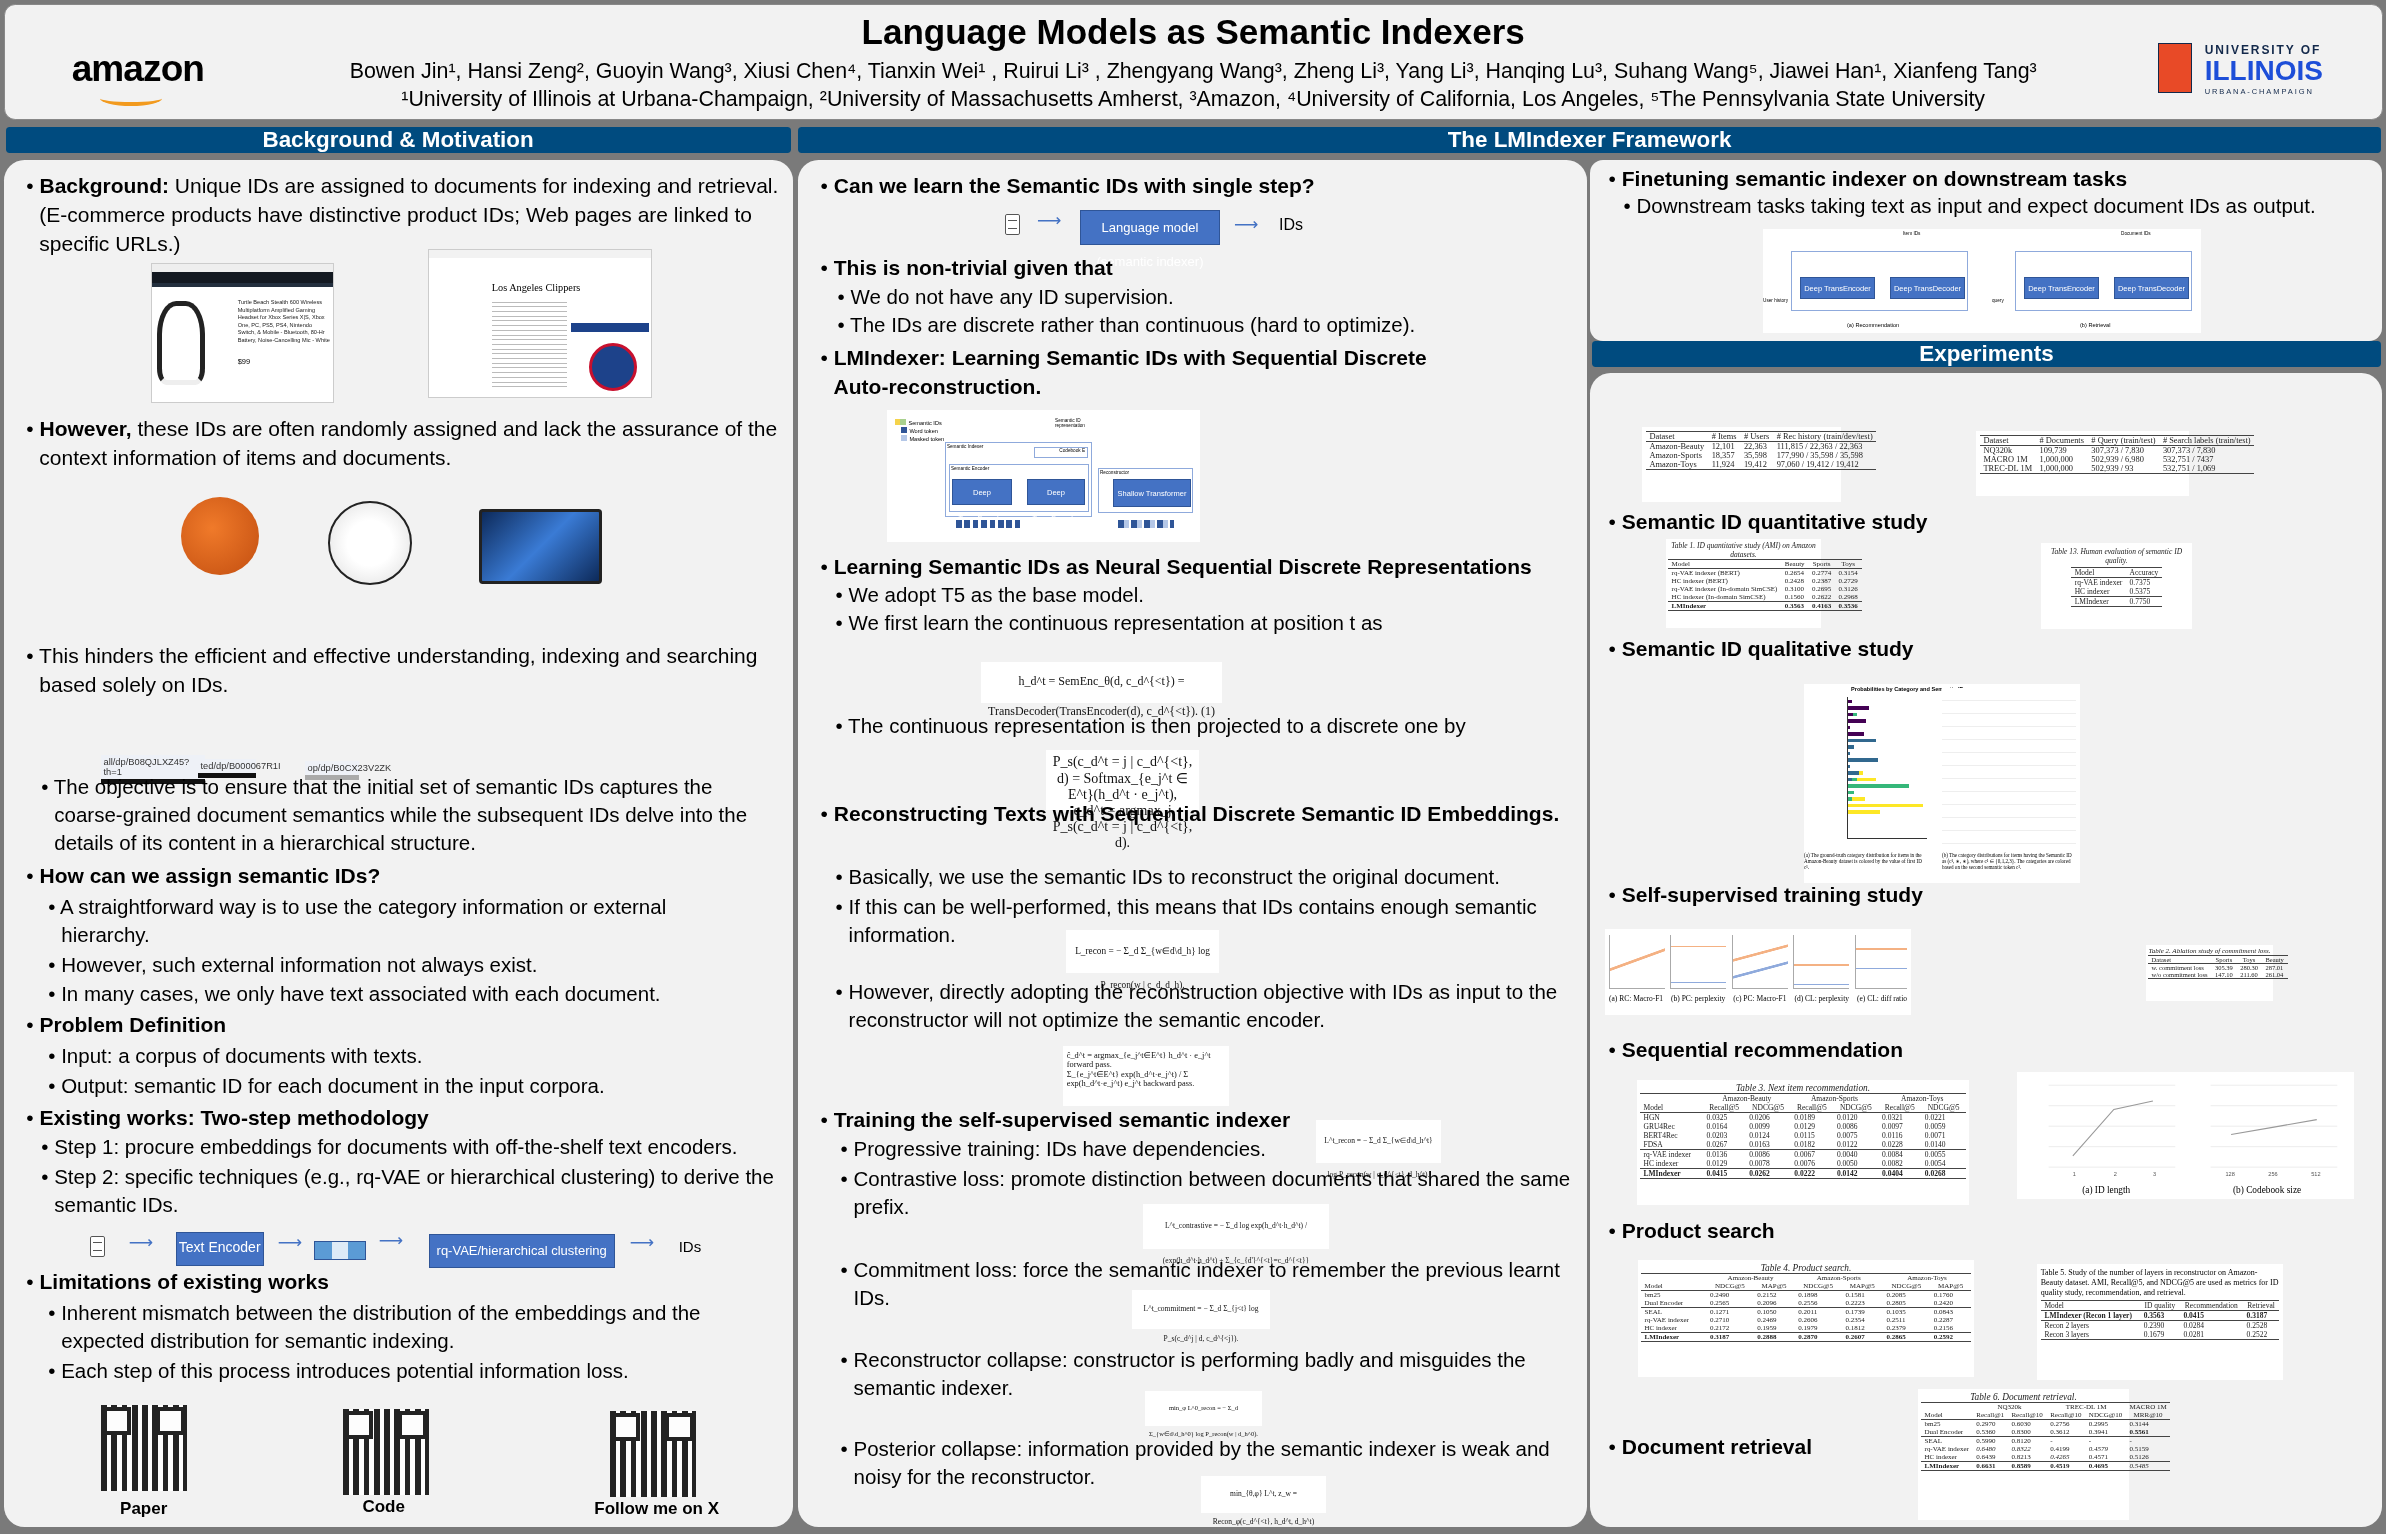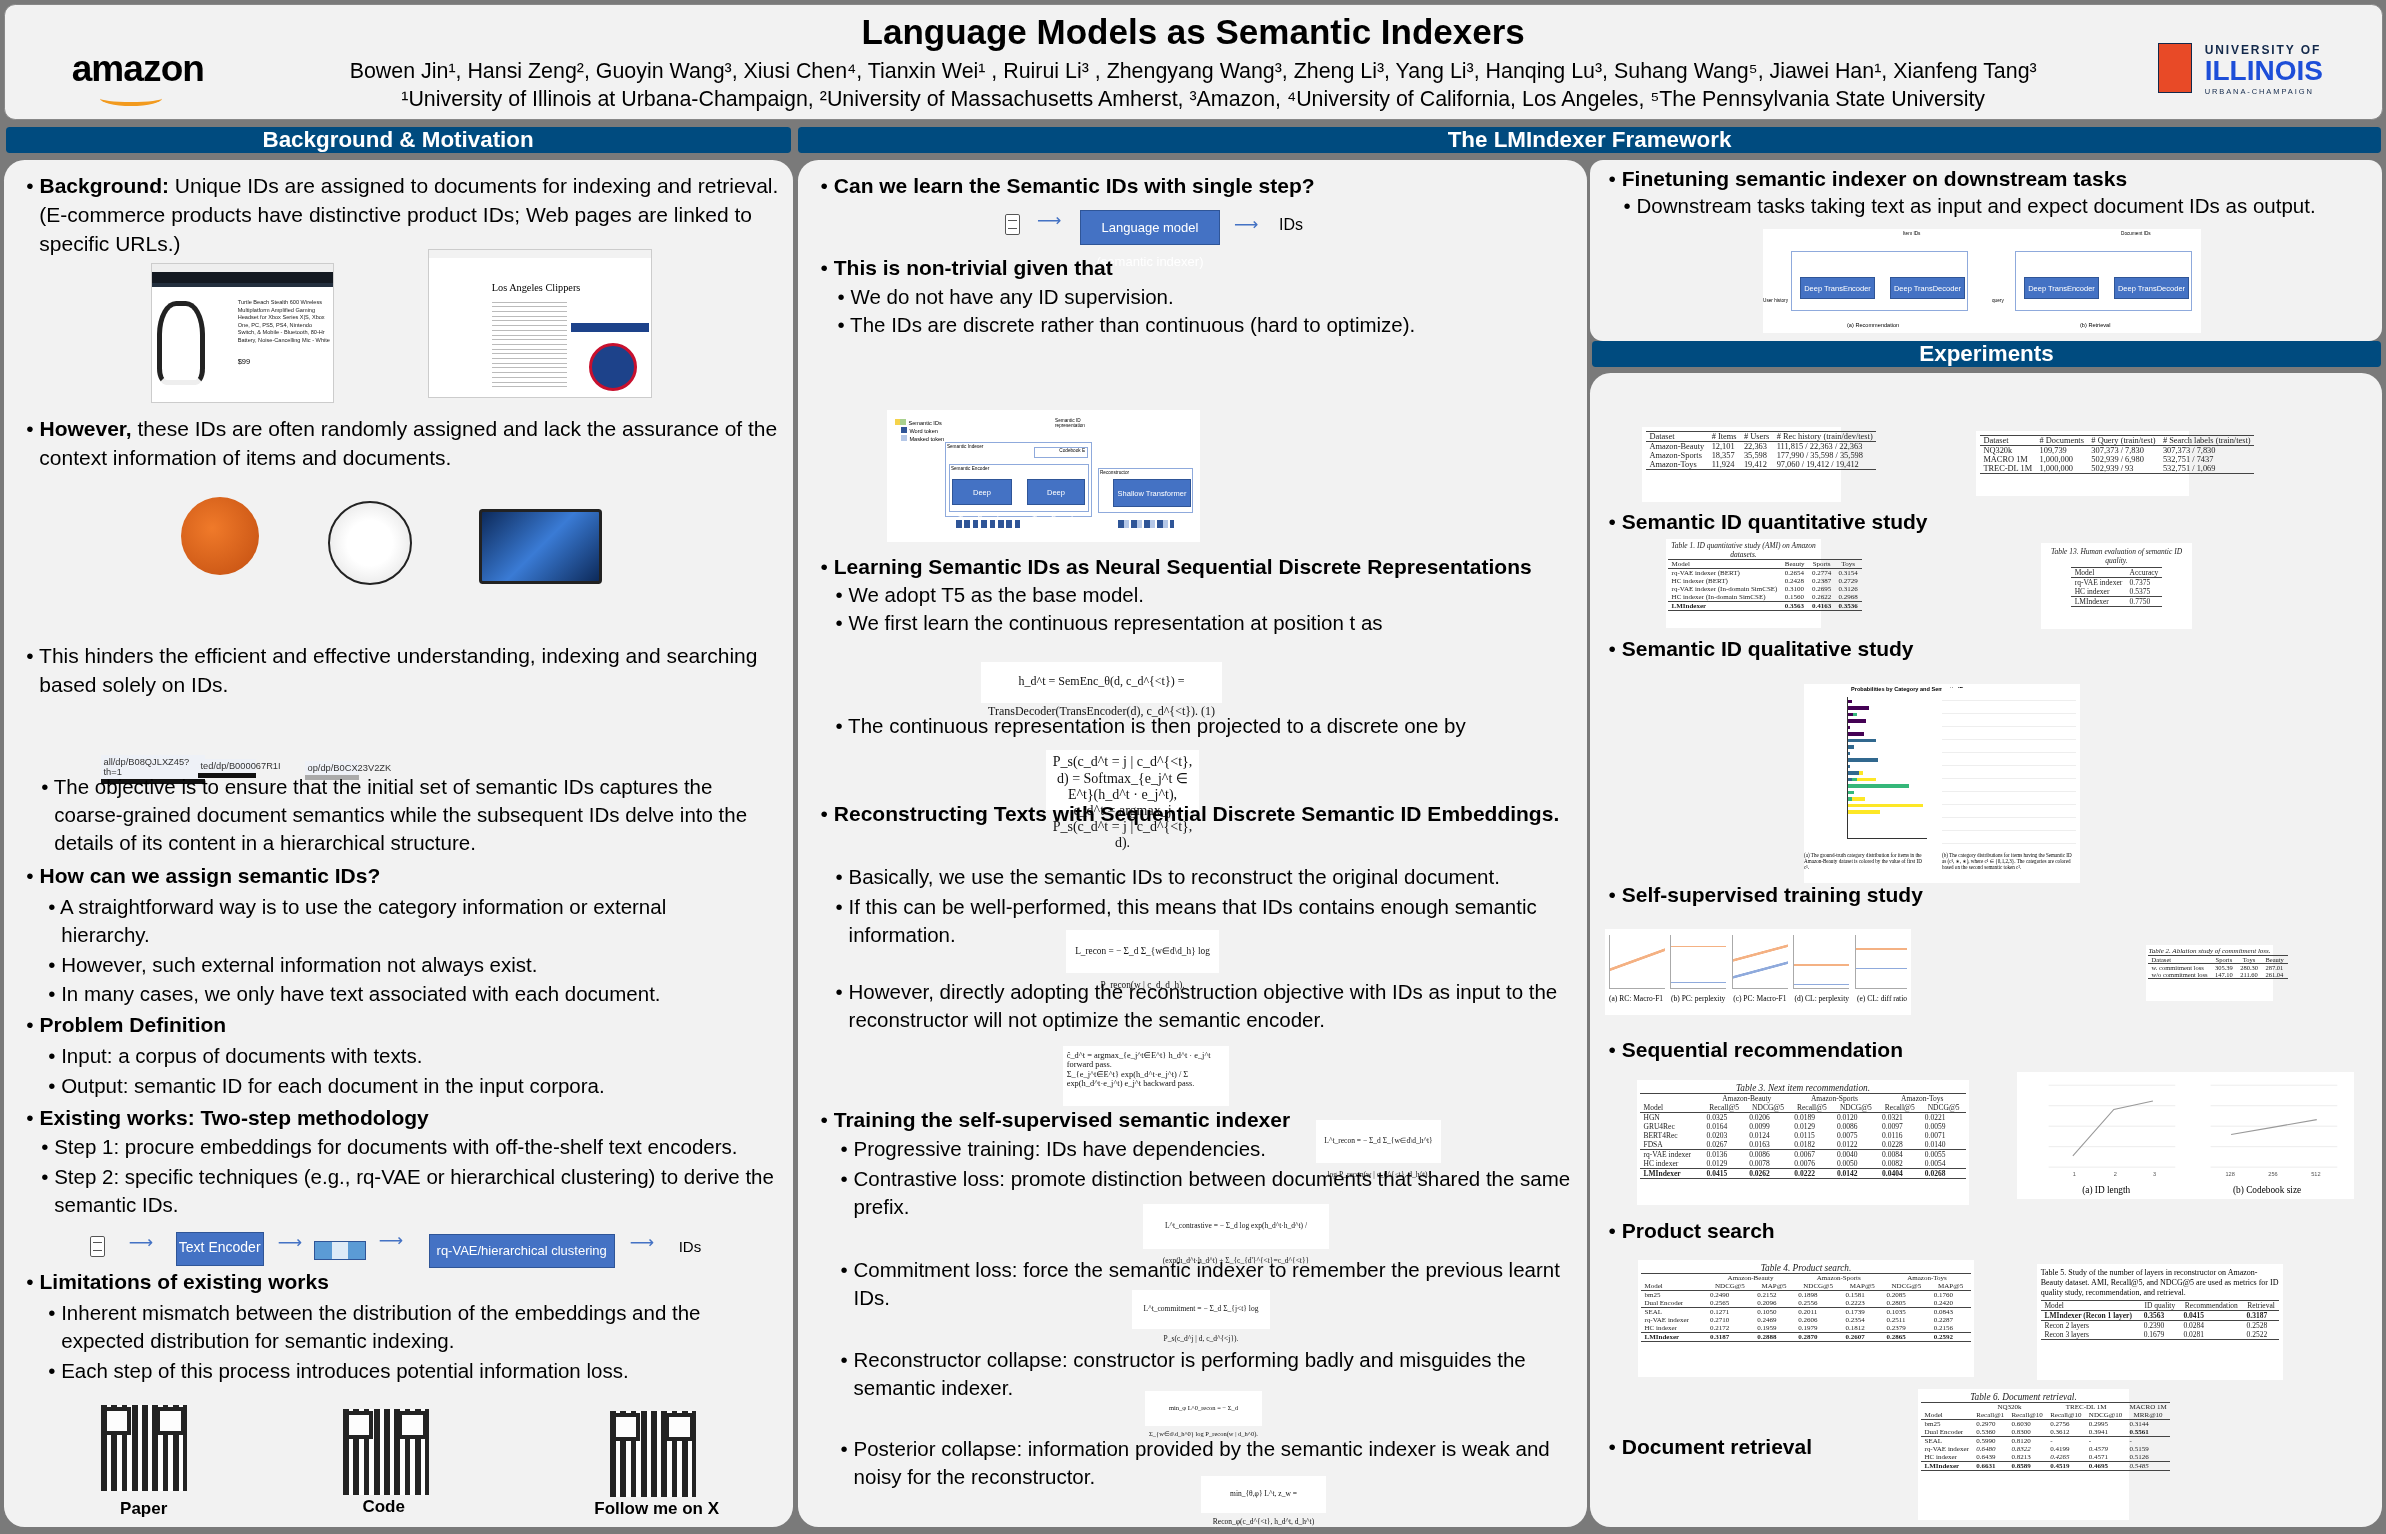--- a/index.html
+++ b/index.html
@@ -137,20 +137,21 @@
   <div class="b1" style="left:17px;top:11.2px">• <b>Can we learn the Semantic IDs with single step?</b></div>
   <div class="doc-icon" style="left:207px;top:54px"></div>
   <div class="arrow" style="left:239px;top:50px">⟶</div>
   <div class="bluebox" style="left:282px;top:50px;width:140px;height:35px;line-height:34px;font-size:13px">Language model (semantic indexer)</div>
   <div class="arrow" style="left:436px;top:54px">⟶</div>
   <div style="position:absolute;left:481px;top:56px;font-size:16px">IDs</div>
 
   <div class="b1" style="left:17px;top:93px">• <b>This is non-trivial given that</b></div>
   <div class="b2" style="left:34px;top:123px">• <span>We do not have any ID supervision.</span></div>
   <div class="b2" style="left:34px;top:151px">• <span>The IDs are discrete rather than continuous (hard to optimize).</span></div>
+  <div class="b1" style="left:17px;top:183px;width:653px">• <b>LMIndexer: Learning Semantic IDs with Sequential Discrete Auto-reconstruction.</b></div>
 
   <div class="fig" style="left:89px;top:250px;width:313px;height:132px">
     <div style="position:absolute;left:7.5px;top:9.3px;font-size:5.6px;line-height:7.5px">
       <div><span style="display:inline-block;width:5.6px;height:5.6px;background:#f5d34b"></span><span style="display:inline-block;width:5.6px;height:5.6px;background:#a9d18e;margin-right:2.8px"></span><span>Semantic IDs</span></div>
       <div><span style="display:inline-block;width:5.6px;height:5.6px;background:#2f5597;margin:0 2.8px 0 6.5px"></span><span>Word token</span></div>
       <div><span style="display:inline-block;width:5.6px;height:5.6px;background:#b4c7e7;margin:0 2.8px 0 6.5px"></span><span>Masked token</span></div>
     </div>
     <div style="position:absolute;left:58px;top:32px;width:147px;height:75px;border:0.9px solid #8faadc;font-size:4.7px;padding:0.9px">Semantic Indexer</div>
     <div style="position:absolute;left:62px;top:54px;width:140px;height:48px;border:0.9px solid #8faadc;font-size:4.7px;padding:0.9px">Semantic Encoder</div>
     <div class="bluebox" style="left:65px;top:69px;width:60px;height:26px;line-height:26px;font-size:7.5px">Deep TransEncoder</div>

